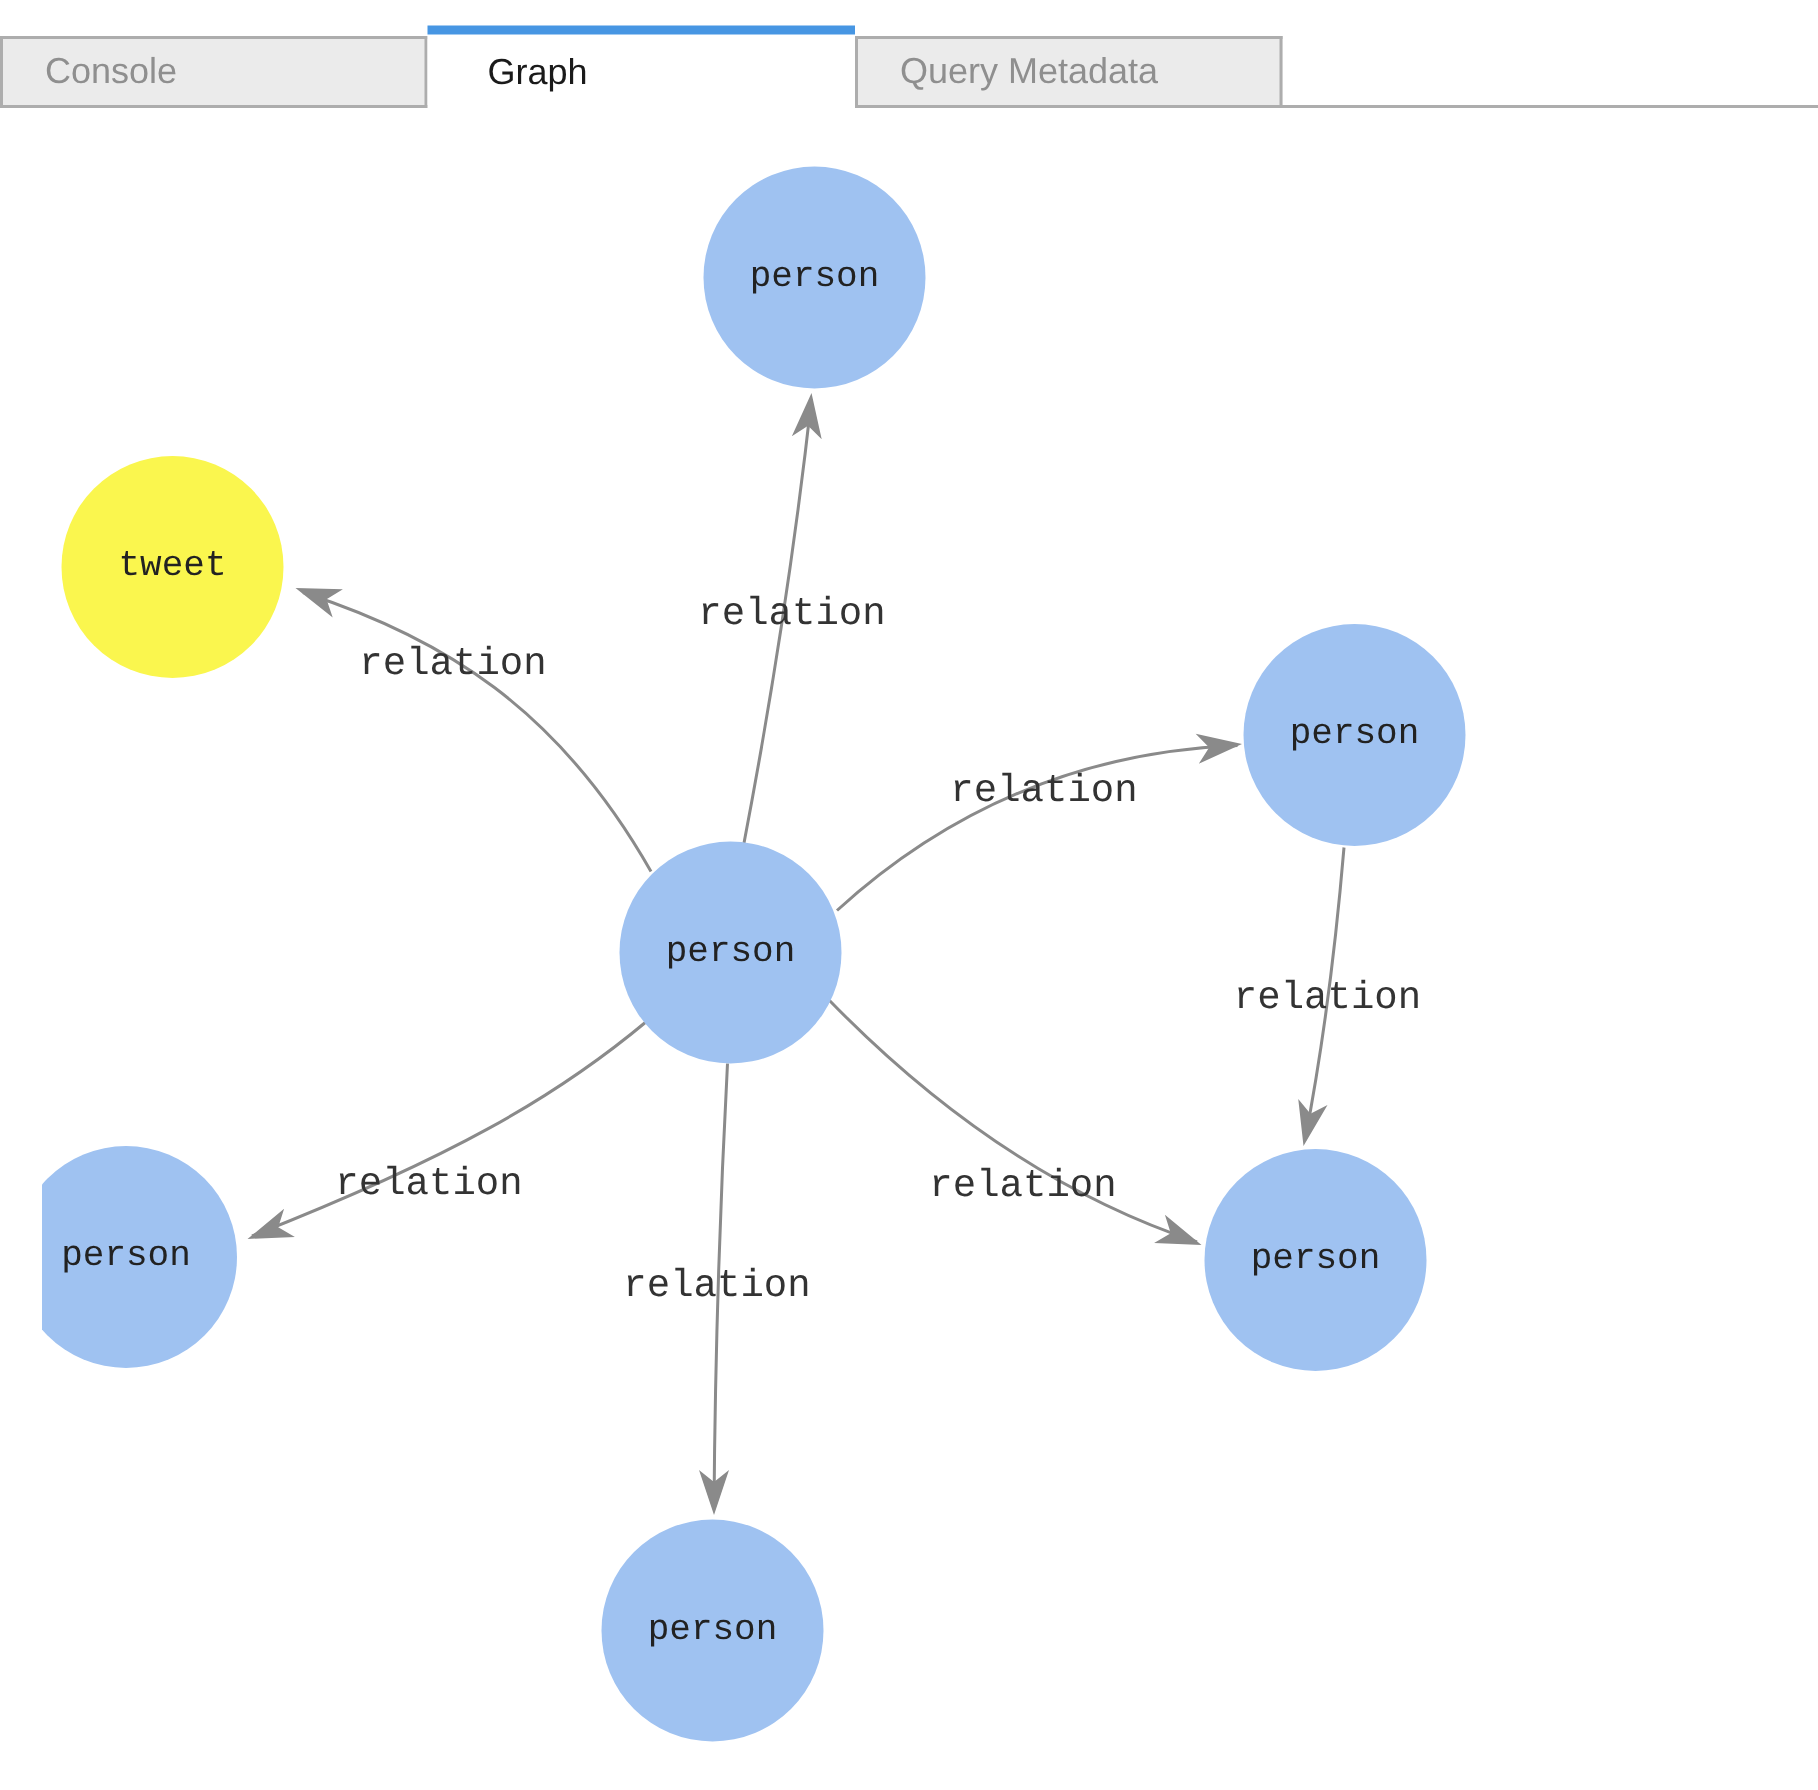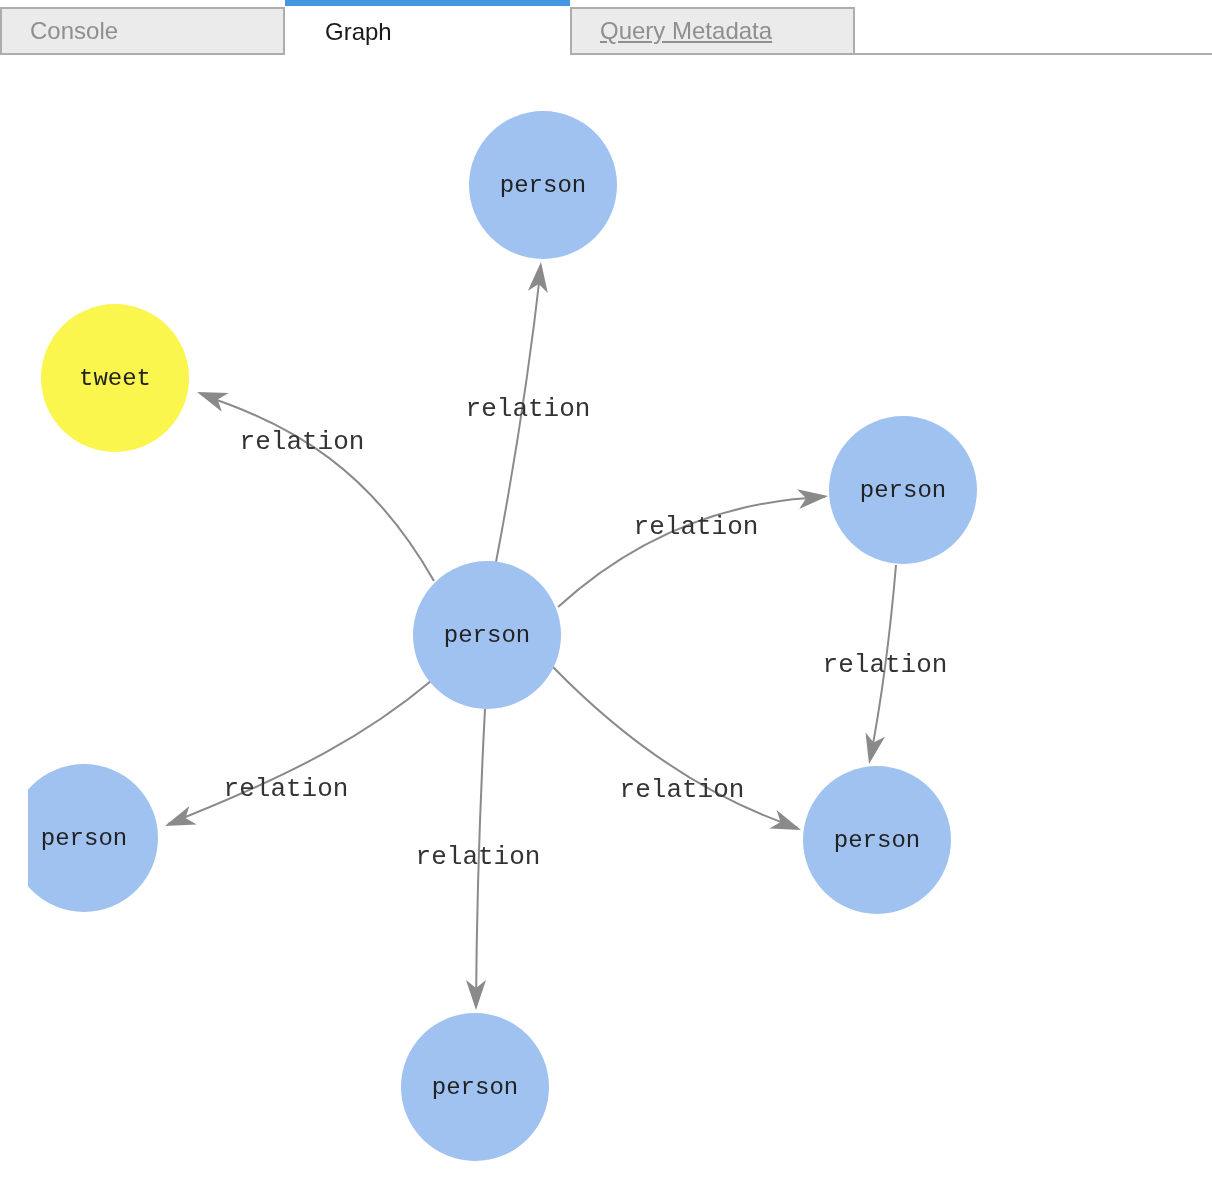--- a/index.html
+++ b/index.html
@@ -40,21 +40,21 @@
   }
   .node-label {
     font-family: "Liberation Mono", "DejaVu Sans Mono", monospace;
     font-size: 24px;
     fill: var(--node-label-text, #222222);
     text-anchor: middle;
   }
   
   .tabbar {
     position: absolute;
-    top: 0;
+    top: 17px;
     left: 0;
     width: 1076px;
     height: 57px;
     z-index: 5;
   }
   .tabbar-underline {
     position: absolute;
     top: 53px;
     left: 0;
     width: 1212px;
@@ -86,21 +86,21 @@
     top: 0;
     height: 57px;
     background: #ffffff;
     border-top: 6px solid var(--active-tab-accent, #4796E3);
     color: var(--active-tab-text, #1A1A1A);
     z-index: 2;
     padding-left: 40px;
   }
   .tab-console { left: 0; }
   .tab-graph { left: 285px; }
-  .tab-query-metadata { left: 570px; text-decoration: underline; }
+  .tab-query-metadata { left: 570px; }
 </style>
 </head>
 <body>
 
 <div class="app">
 
   <svg id="graph-svg" width="1212" height="1193" viewBox="0 0 1212 1193">
       <defs>
         <clipPath id="canvas-clip">
           <rect x="28" y="57" width="1184" height="1136"></rect>

